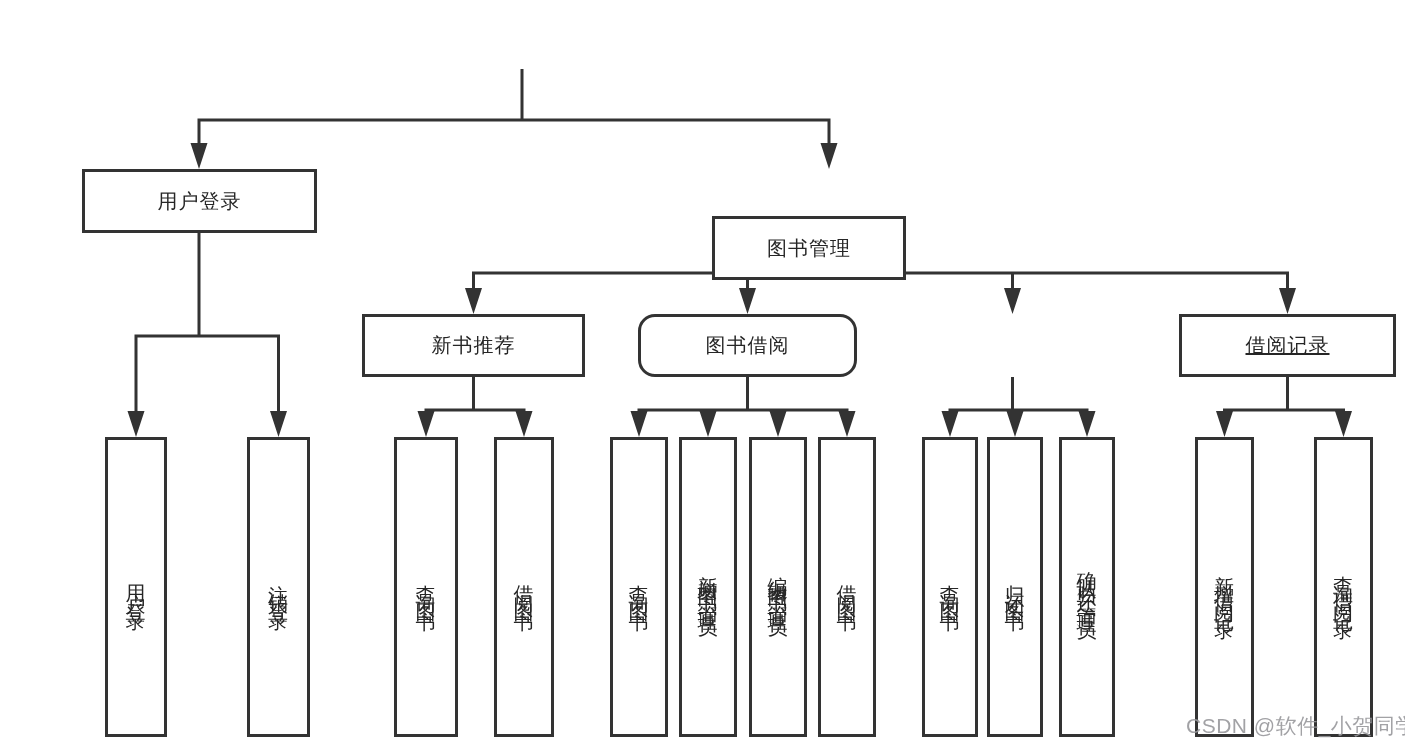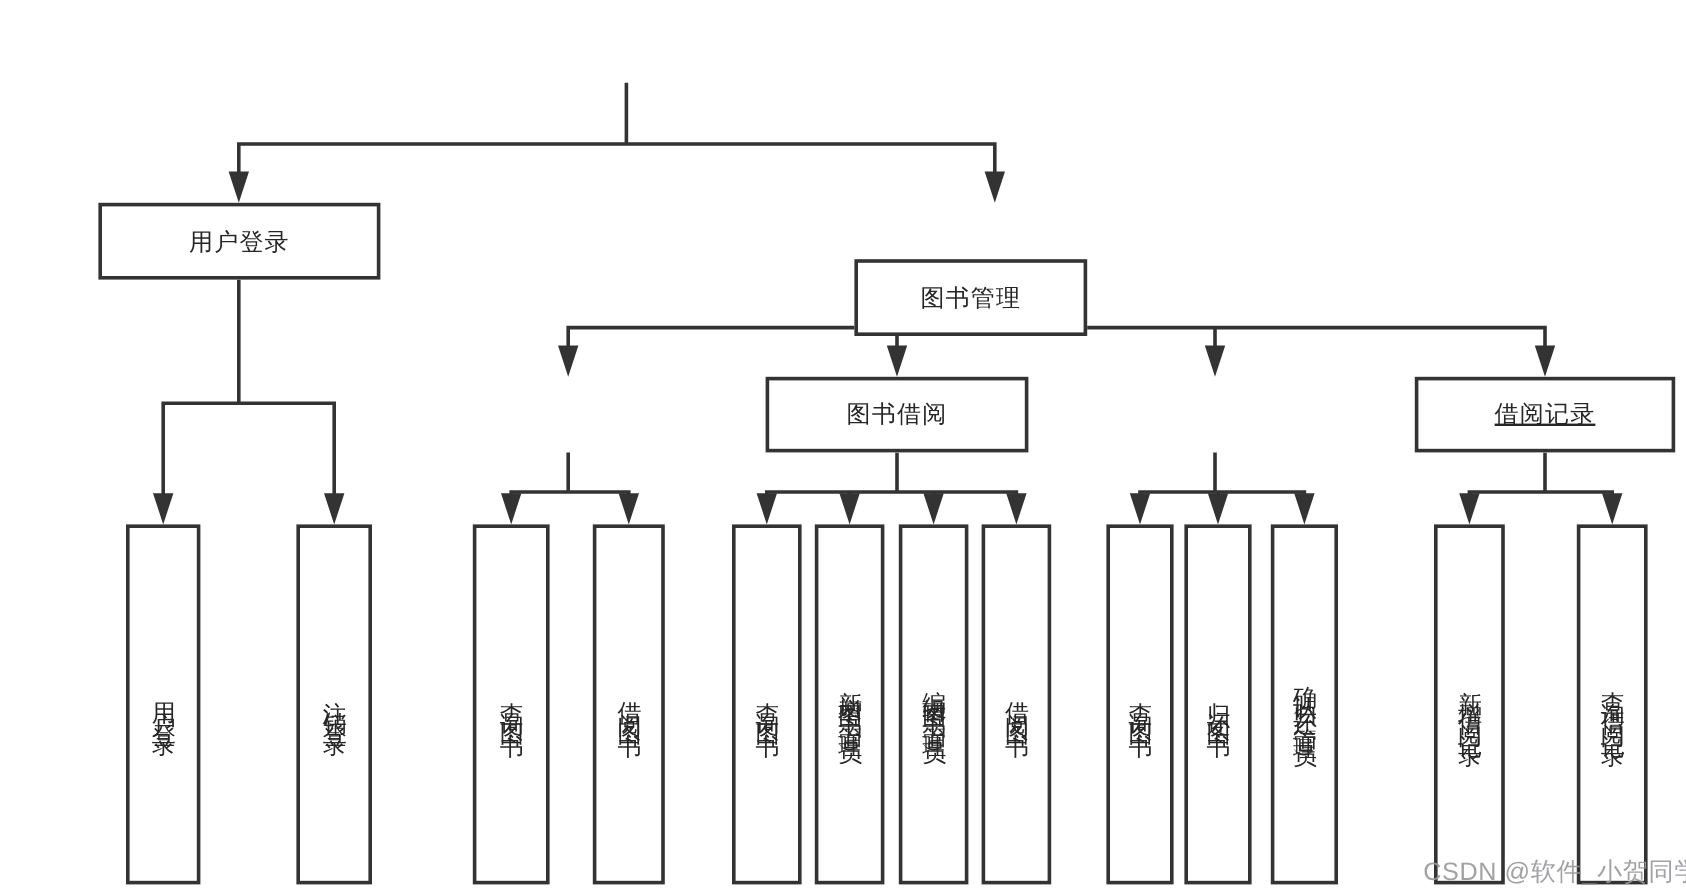--- a/index.html
+++ b/index.html
@@ -106,21 +106,22 @@
       M1015 437 l-8.5 -26 h17 Z
       M1087 437 l-8.5 -26 h17 Z
       M1224.5 437 l-8.5 -26 h17 Z
       M1343.5 437 l-8.5 -26 h17 Z"></path>
   </svg>
 
 
   <div class="node h" style="left:82px; top:169px; width:235px; height:64px;">用户登录</div>
   <div class="node h" style="left:712px; top:169px; width:194px; height:64px;margin-top:47px;">图书管理</div>
 
-  <div class="node h" style="left:638px; top:314px; width:219px; height:63px;">图书借阅</div>
+  <div class="node h" style="left:362px; top:314px; width:223px; height:63px;">新书推荐</div>
+  <div class="node h" style="left:638px; top:314px; width:219px; height:63px;border-radius:17px;">图书借阅</div>
   <div class="node h" style="left:1179px; top:314px; width:217px; height:63px;text-decoration:underline;">借阅记录</div>
 
   <div class="node leaf" style="left:105px; top:437px; width:62px; height:300px;">用户登录</div>
   <div class="node leaf" style="left:247px; top:437px; width:63px; height:300px;">注销登录</div>
 
   <div class="node leaf" style="left:394px; top:437px; width:64px; height:300px;">查询图书</div>
   <div class="node leaf" style="left:494px; top:437px; width:60px; height:300px;">借阅图书</div>
 
   <div class="node leaf" style="left:610px; top:437px; width:58px; height:300px;">查询图书</div>
   <div class="node leaf" style="left:679px; top:437px; width:58px; height:300px; letter-spacing:6px;">新增图书（管理员）</div>

